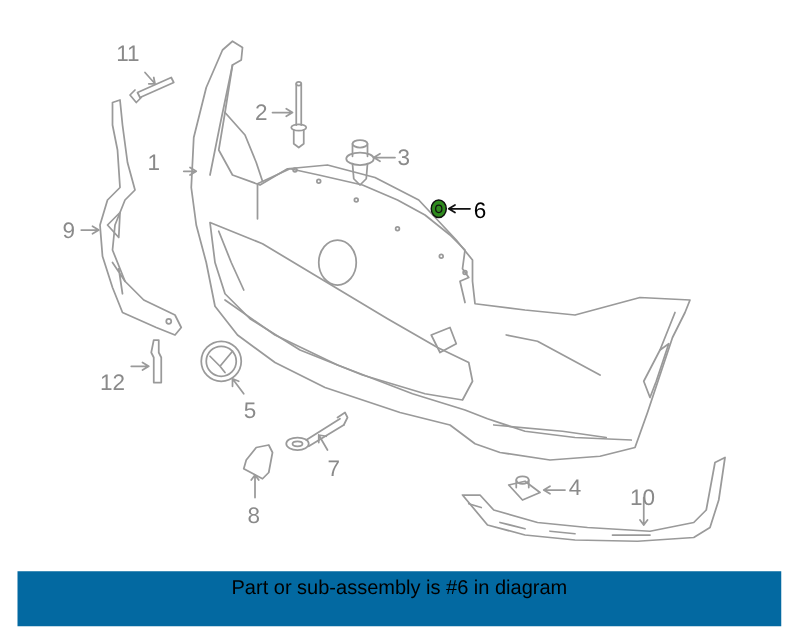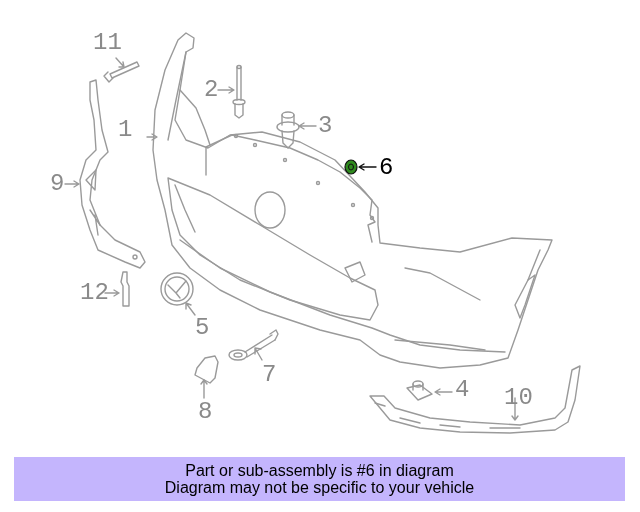--- a/index.html
+++ b/index.html
@@ -1,20 +1,20 @@
 <!DOCTYPE html>
 <html><head>
   <meta charset="utf-8">
   <style>
     html, body { margin: 0; padding: 0; background: #ffffff; }
     body { width: 640px; height: 512px; position: relative; overflow: hidden; font-family: "Liberation Sans", sans-serif; }
     #diagram { position: absolute; left: 0; top: 0; width: 640px; height: 455px; }
-    .callout { position: absolute; font-family: Liberation Mono, monospace; font-size: 24px; color: #8a8a8a; line-height: 20px; text-align: right; }
+    .callout { position: absolute; font-family: Liberation Sans, sans-serif; font-size: 18px; color: #8a8a8a; line-height: 20px; text-align: right; }
     .callout.hl { color: #000000; }
-    #banner { position: absolute; left: 14px; top: 457px; width: 611px; height: 44px; background: #c4b5fd; color: #000000; text-align: center; font-size: 16px; line-height: 17px; padding-top: 5px; box-sizing: border-box; }
+    #banner { position: absolute; left: 14px; top: 457px; width: 611px; height: 44px; background: #0369a1; color: #000000; text-align: center; font-size: 16px; line-height: 17px; padding-top: 5px; box-sizing: border-box; }
     #banner div { white-space: nowrap; }
   </style>
 </head>
 <body>
 
 <div id="diagram">
   <svg width="640" height="455" viewBox="0 0 640 455" xmlns="http://www.w3.org/2000/svg" fill="none" stroke="#9a9a9a" stroke-width="1.4" stroke-linejoin="round" stroke-linecap="round">
 
     <g>
       <path d="M186 33 L194 38 L193 48 L186 52 L180 90 L175 120 L186 140 L208 148 L230 135 L262 132 L300 142 L335 160 L365 192 L378 208 L378 225 L380 243 L420 248 L460 252 L512 238 L552 240 L548 250 L538 270 L528 300 L518 330 L508 358 L480 365 L440 368 L400 362 L380 355 L360 340 L320 330 L260 310 L220 290 L190 268 L172 245 L165 210 L157 180 L153 150 L155 110 L165 70 L178 40 Z"></path>
@@ -120,19 +120,18 @@
   <span class="callout" style="left:204px; top:80px;">2</span>
   <span class="callout" style="left:318px; top:116px;">3</span>
   <span class="callout" style="left:455px; top:380px;">4</span>
   <span class="callout" style="left:195px; top:318px;">5</span>
   <span class="callout hl" style="left:379px; top:158px;">6</span>
   <span class="callout" style="left:262px; top:365px;">7</span>
   <span class="callout" style="left:198px; top:402px;">8</span>
   <span class="callout" style="left:50px; top:174px;">9</span>
   <span class="callout" style="left:504px; top:388px;">10</span>
   <span class="callout" style="left:93px; top:33px;">11</span>
-  <span class="callout" style="left:80px; top:283px;">12</span>
+  <span class="callout" style="left:80px; top:296px;">12</span>
 </div>
 
 <div id="banner">
   <div>Part or sub-assembly is #6 in diagram</div>
-  <div>Diagram may not be specific to your vehicle</div>
 </div>
 
 </body></html>

